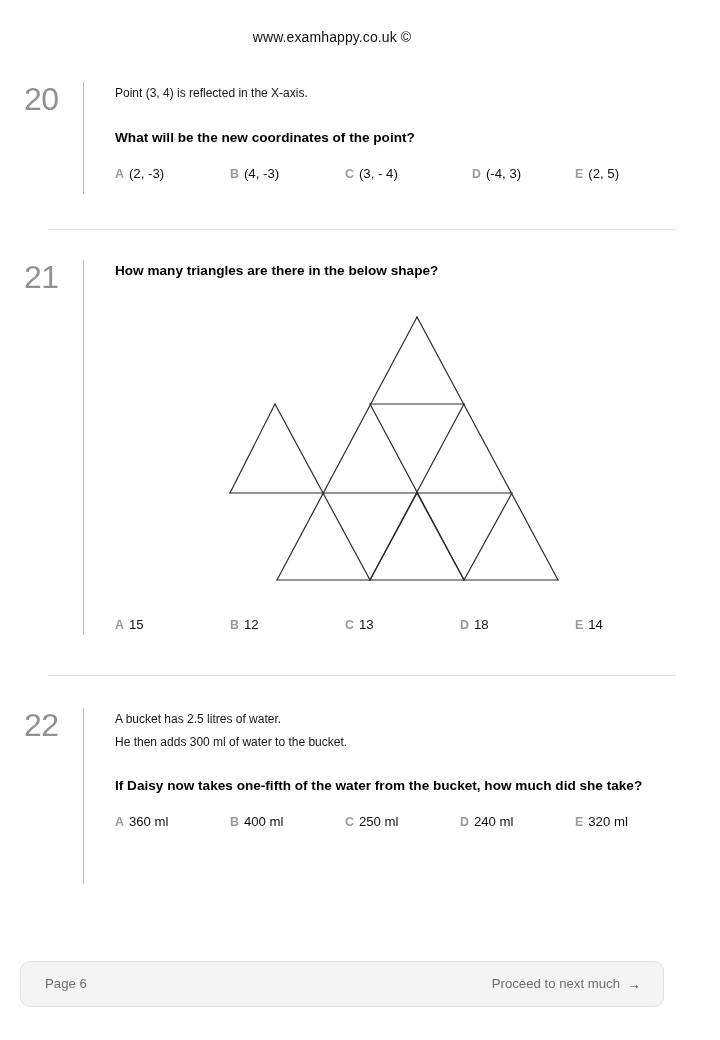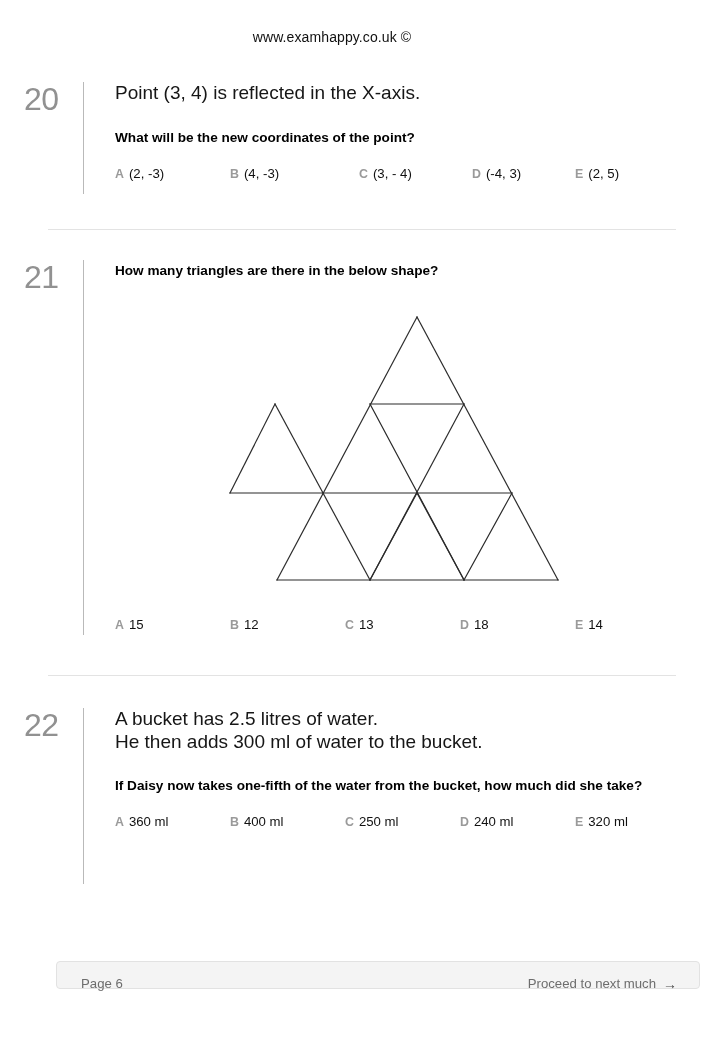--- a/index.html
+++ b/index.html
@@ -55,21 +55,21 @@
     width: 1px;
     background: #b9b9b9;
   }
   .q-body {
     position: absolute;
     left: 115px;
     top: 0;
     width: 585px;
   }
   .q-line {
-    font-size: 19px;
+    font-size: 12px;
     line-height: 22.5px;
     color: #161616;
   }
   .q-prompt {
     font-size: 13.6px;
     line-height: 21px;
     font-weight: bold;
     color: #000000;
   }
   .spacer-sm { height: 22px; }
@@ -112,28 +112,28 @@
     left: 0;
     top: 0;
     width: 720px;
     height: 300px;
     pointer-events: none;
   }
 
   
   .footer-bar {
     position: absolute;
-    left: 56px;
+    left: 20px;
     top: 961px;
     width: 644px;
-    height: 28px;
+    height: 46px;
     box-sizing: border-box;
     background: #f4f4f4;
     border: 1px solid #e2e2e2;
-    border-radius: 4px;
+    border-radius: 10px;
   }
   .footer-left {
     position: absolute;
     left: 24px;
     top: 14px;
     font-size: 13.2px;
     color: #6d6d6d;
   }
   .footer-right {
     position: absolute;
@@ -166,21 +166,21 @@
       <div class="spacer-sm"></div>
       <div class="q-prompt">What will be the new coordinates of the point?</div>
       <div class="spacer-xs"></div>
       <div class="options">
         <div class="option" style="left:0px;">
           <span class="opt-letter">A</span><span class="opt-text">(2, -3)</span>
         </div>
         <div class="option" style="left:115px;">
           <span class="opt-letter">B</span><span class="opt-text">(4, -3)</span>
         </div>
-        <div class="option" style="left:244px;">
+        <div class="option" style="left:230px;">
           <span class="opt-letter">C</span><span class="opt-text">(3, - 4)</span>
         </div>
         <div class="option" style="left:345px;padding-left:12px;">
           <span class="opt-letter">D</span><span class="opt-text">(-4, 3)</span>
         </div>
         <div class="option" style="left:460px;">
           <span class="opt-letter">E</span><span class="opt-text">(2, 5)</span>
         </div>
       </div>
     </div>

